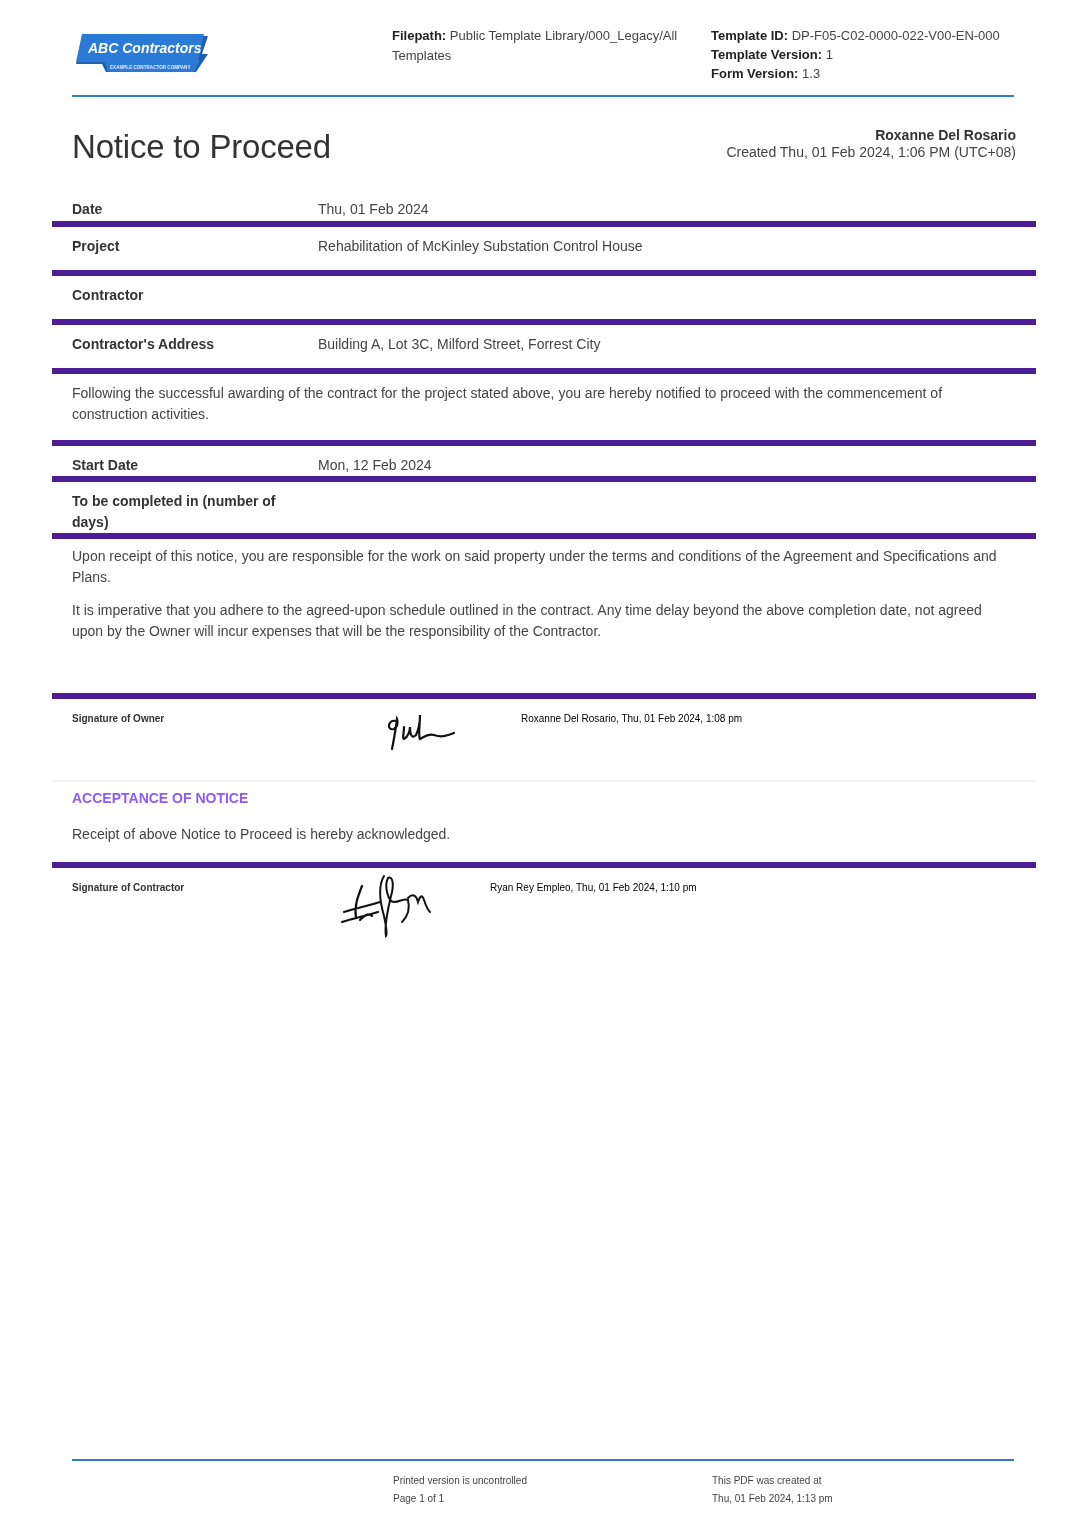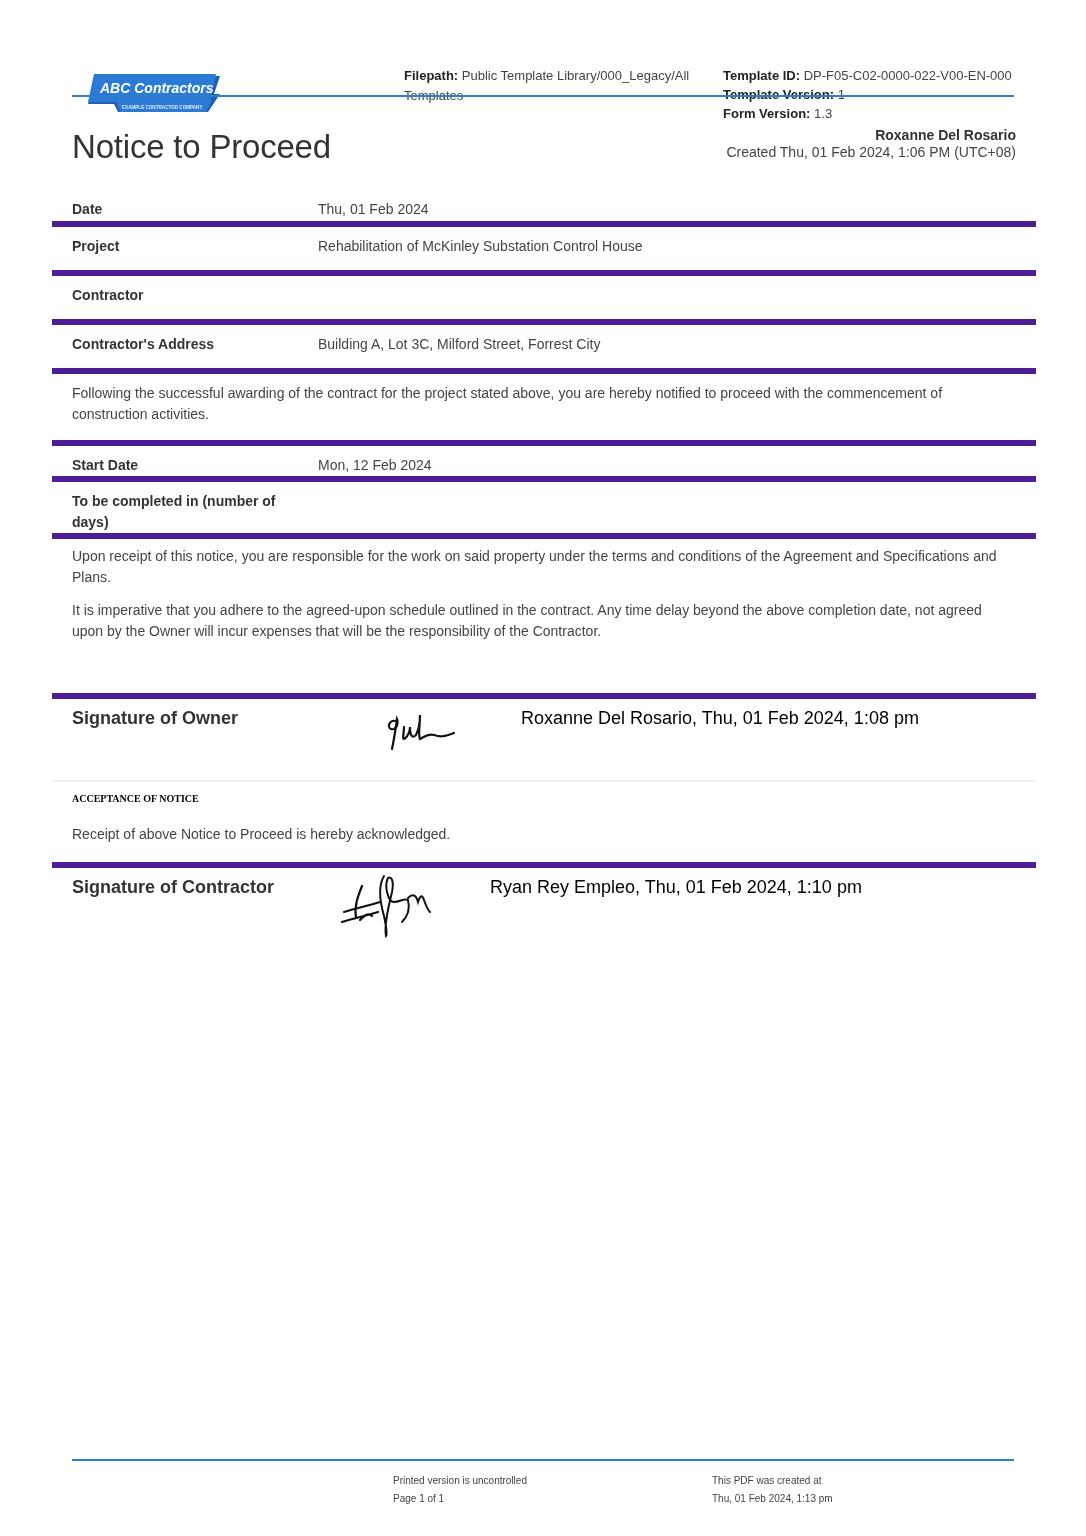--- a/index.html
+++ b/index.html
@@ -6,43 +6,43 @@
     html, body { width: 1086px; height: 1536px; background: #ffffff; }
     body {
       font-family: "Liberation Sans", sans-serif;
       color: #333333;
       position: relative;
       overflow: hidden;
     }
     .page { position: relative; width: 1086px; height: 1536px; }
 
     
-    .header { position: absolute; left: 84px; top: 26px; width: 942px; height: 70px; margin-top: 40px; }
+    .header { position: absolute; left: 72px; top: 26px; width: 942px; height: 70px; }
     .logo { position: absolute; left: 2px; top: 8px; width: 136px; height: 40px; }
     .meta-col { position: absolute; font-size: 13px; line-height: 20px; color: #444; }
     .meta-col b { color: #222; font-weight: bold; }
     .meta-filepath { left: 320px; top: 0; width: 300px; }
     .meta-template { left: 639px; top: 0; width: 320px; line-height: 19px; }
     .rule-top { position: absolute; left: 72px; top: 95px; width: 942px; height: 2px; background: #2f7fc8; }
 
     
     .title { position: absolute; left: 72px; top: 128px; font-size: 33px; color: #333; font-weight: normal; letter-spacing: -0.2px; }
     .creator { position: absolute; right: 70px; top: 127px; text-align: right; font-size: 14px; line-height: 17px; color: #444; }
     .creator .name { font-weight: bold; color: #333; }
 
     
     .rows { position: absolute; left: 52px; top: 190px; width: 984px; }
     .row { position: relative; border-bottom: 6px solid #4c1d95; padding: 9px 20px 0 20px; font-size: 14px; line-height: 21px; }
     .row .label { position: absolute; left: 20px; font-weight: bold; color: #333; width: 220px; }
     .row .value { margin-left: 246px; color: #444; }
     .row.para { color: #444; }
     .row.para p { margin-bottom: 12px; }
-    .section-heading { font-weight: bold; color: #000000; font-size: 10px; font-family: Liberation Serif, serif; }
+    .section-heading { font-weight: bold; color: #8b5cf6; font-size: 14px; }
 
-    .sig-row { position: relative; border-bottom: 2px solid #f0f0f0; font-size: 18px; line-height: 21px; }
+    .sig-row { position: relative; border-bottom: 2px solid #f0f0f0; font-size: 10px; line-height: 21px; }
     .sig-row .label { position: absolute; left: 20px; top: 9px; font-weight: bold; color: #333; }
     .sig-row .sig-img { position: absolute; }
     .sig-row .sig-text { position: absolute; top: 9px; color: #000000; }
 
     
     .rule-bottom { position: absolute; left: 72px; top: 1459px; width: 942px; height: 2px; background: #2f7fc8; }
     .footer-col { position: absolute; top: 1472px; font-size: 10px; line-height: 18px; color: #444; }
     .footer-left { left: 393px; }
     .footer-right { left: 712px; }
   </style>

